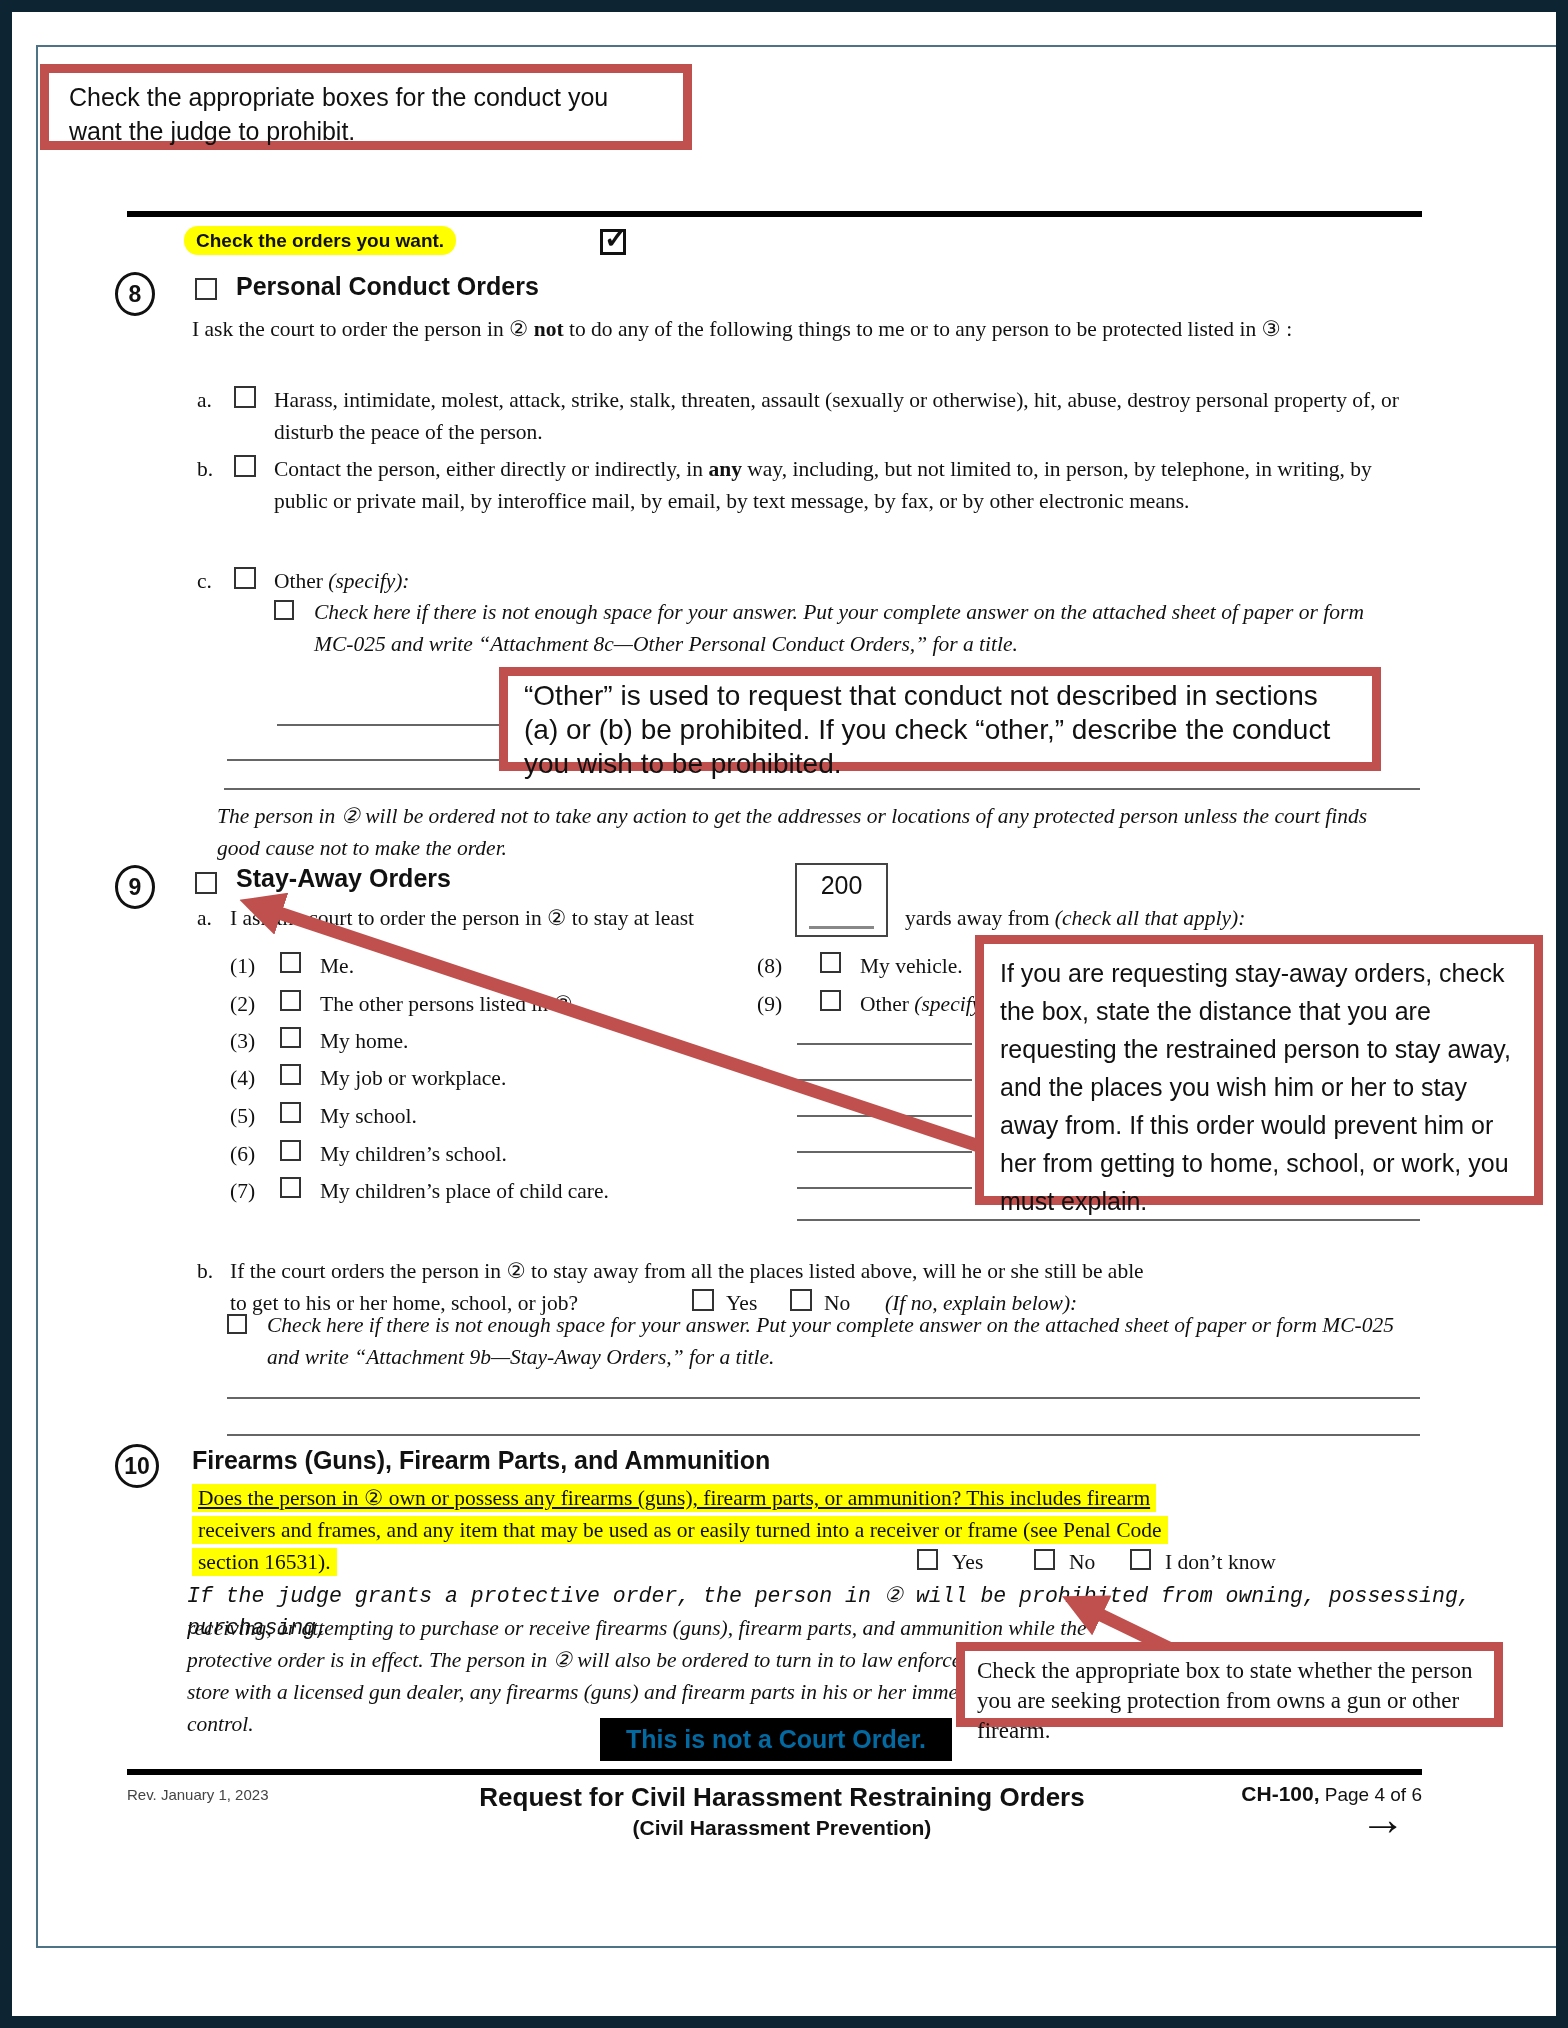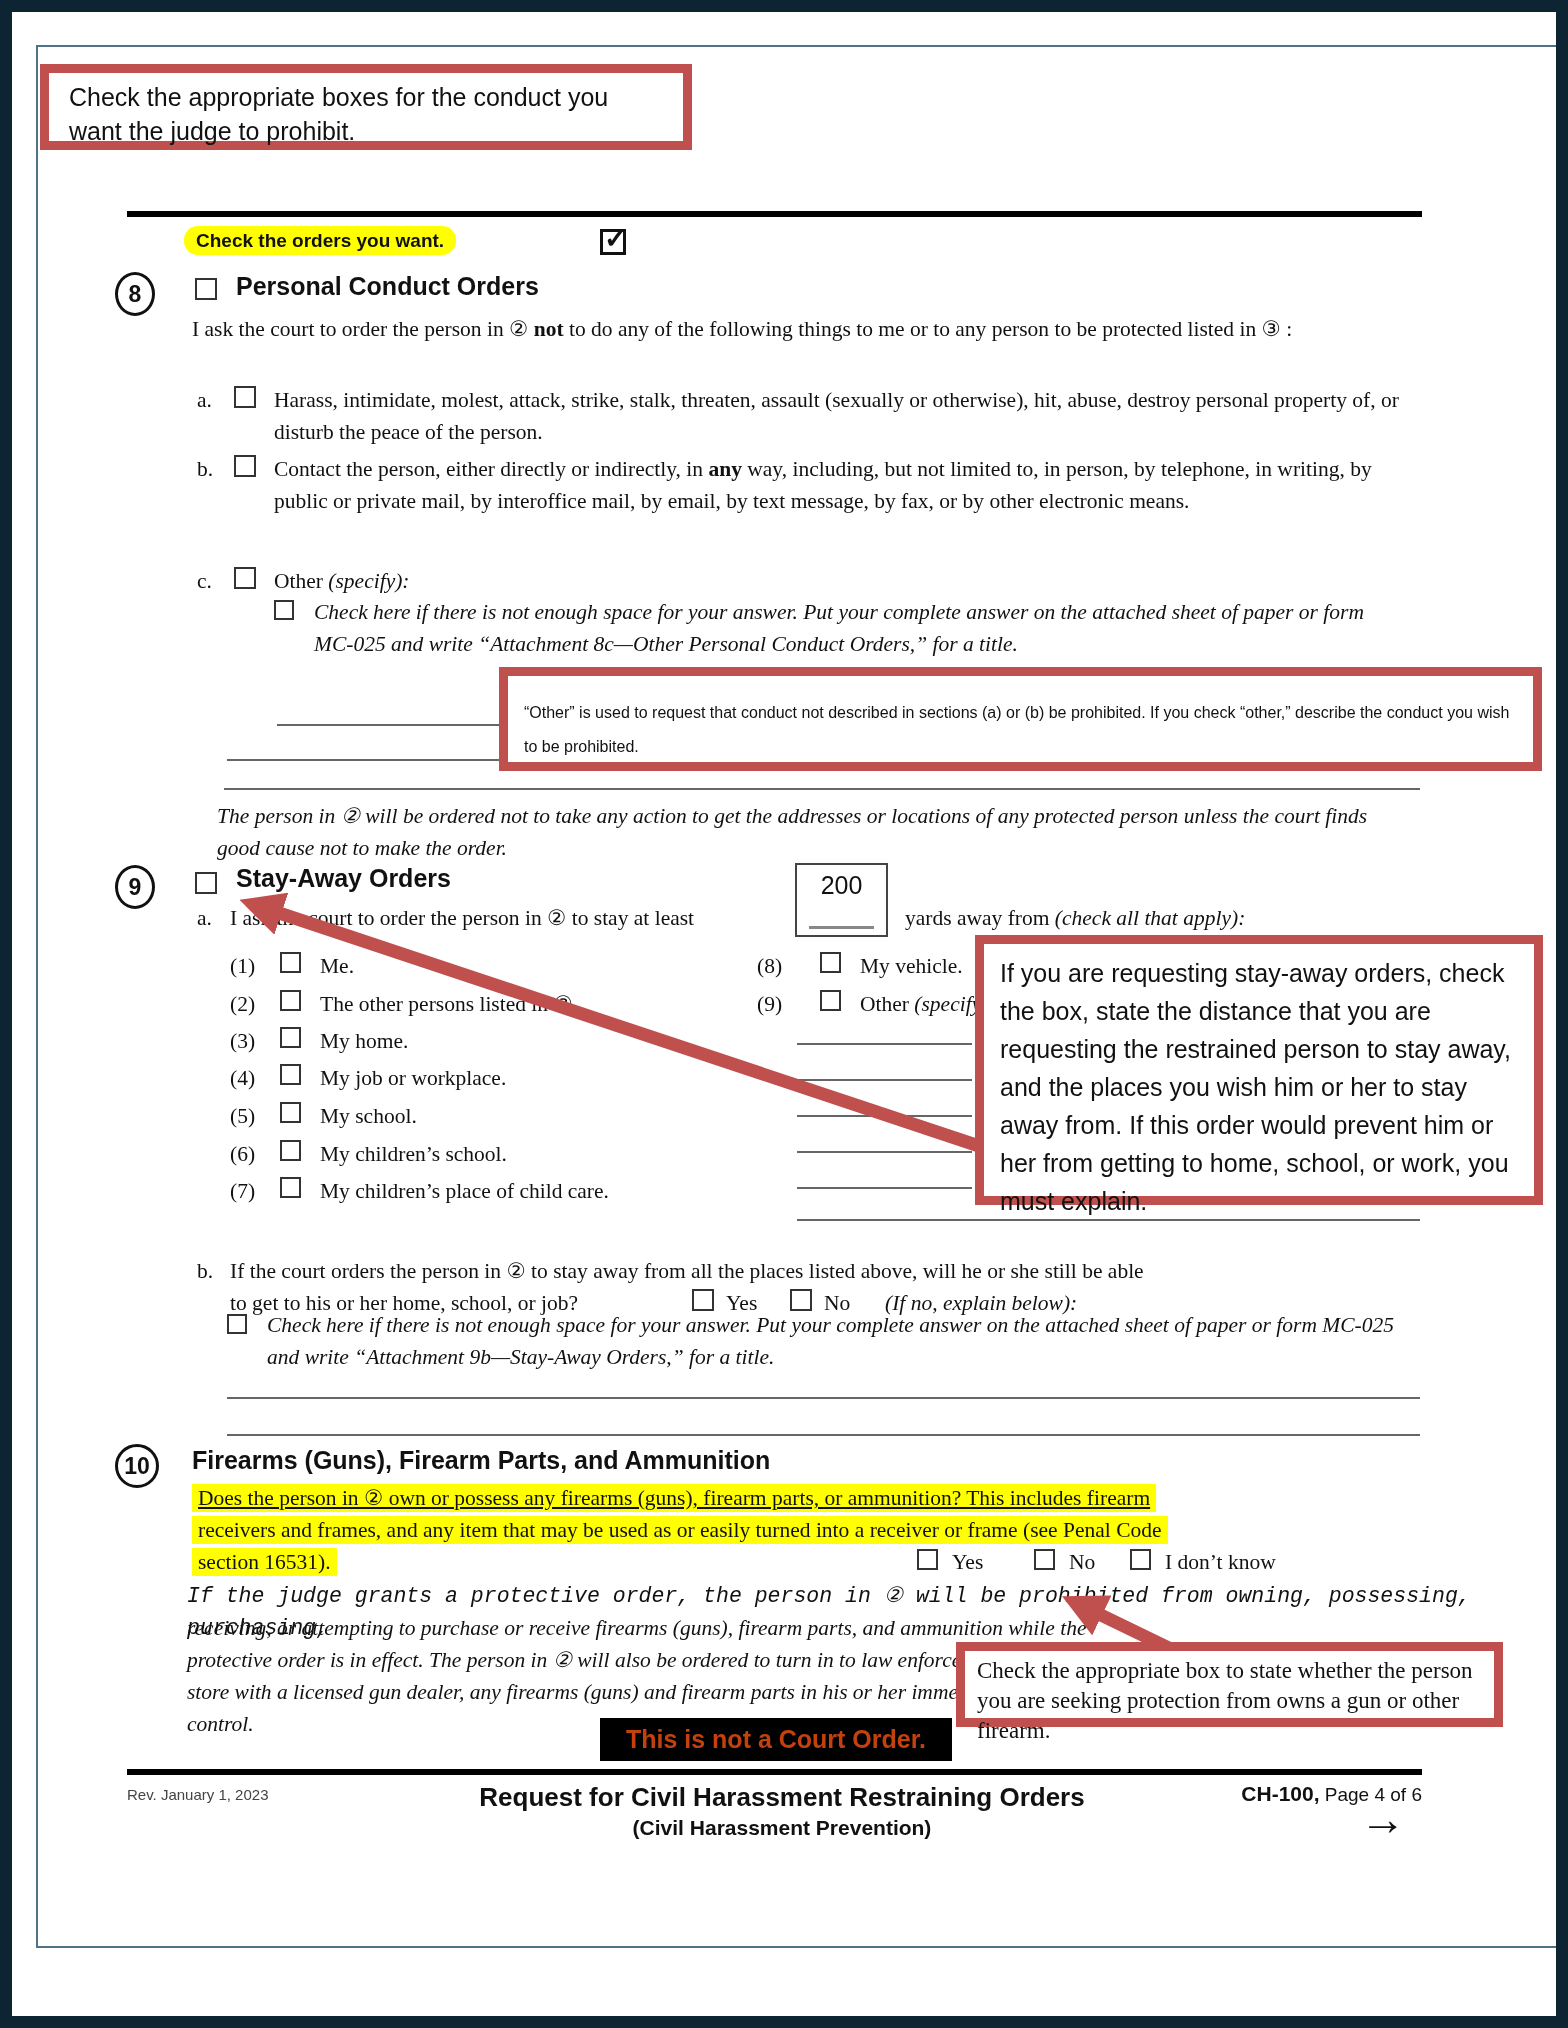--- a/index.html
+++ b/index.html
@@ -179,21 +179,21 @@
   <div class="abs body-text" style="left:1057px;top:1534px;">No</div>
   <span class="abs cb" style="left:1118px;top:1537px;width:21px;height:21px;"></span>
   <div class="abs body-text" style="left:1153px;top:1534px;">I don’t know</div>
 
   <div class="abs body-text i" style="left:175px;top:1568px;font-family:Liberation Mono, monospace;">If the judge grants a protective order, the person in ② will be prohibited from owning, possessing, purchasing,</div>
   <div class="abs body-text i" style="left:175px;top:1600px;">receiving, or attempting to purchase or receive firearms (guns), firearm parts, and ammunition while the</div>
   <div class="abs body-text i" style="left:175px;top:1632px;">protective order is in effect. The person in ② will also be ordered to turn in to law enforcement, or sell to or</div>
   <div class="abs body-text i" style="left:175px;top:1664px;">store with a licensed gun dealer, any firearms (guns) and firearm parts in his or her immediate possession or</div>
   <div class="abs body-text i" style="left:175px;top:1696px;">control.</div>
 
-  <div class="abs sans b" style="left:588px;top:1706px;width:352px;height:43px;background:#000;color:#c2410c;font-size:25px;display:flex;align-items:center;justify-content:center;z-index:2;">This is not a Court Order.</div>
+  <div class="abs sans b" style="left:588px;top:1706px;width:352px;height:43px;background:#000;color:#0369a1;font-size:25px;display:flex;align-items:center;justify-content:center;z-index:2;">This is not a Court Order.</div>
 
   <div class="abs rule" style="left:115px;top:1757px;width:1295px;height:6px;"></div>
   <div class="abs sans" style="left:115px;top:1774px;font-size:15px;color:#444;">Rev. January 1, 2023</div>
   <div class="abs sans b" style="left:380px;top:1770px;width:780px;text-align:center;font-size:26px;">Request for Civil Harassment Restraining Orders</div>
   <div class="abs sans b" style="left:380px;top:1804px;width:780px;text-align:center;font-size:21px;">(Civil Harassment Prevention)</div>
   <div class="abs sans" style="left:1150px;top:1770px;width:260px;text-align:right;font-size:19px;">
     <span class="b" style="font-size:21px;">CH-100,</span>
     <span>Page 4 of 6</span>
   </div>
   <div class="abs sans b" style="left:1348px;top:1780px;font-size:46px;">→</div>
@@ -203,19 +203,19 @@
       <marker id="ah" viewBox="0 0 10 10" refX="7" refY="5" markerWidth="3.4" markerHeight="3.4" orient="auto" markerUnits="strokeWidth">
         <path d="M0,0 L10,5 L0,10 z" fill="#c0504d"></path>
       </marker>
     </defs>
     <line x1="985" y1="1140" x2="240" y2="892" stroke="#c0504d" stroke-width="13" marker-end="url(#ah)"></line>
     <line x1="1190" y1="1652" x2="1062" y2="1590" stroke="#c0504d" stroke-width="13" marker-end="url(#ah)"></line>
   </svg>
 
   <div class="abs callout" style="left:28px;top:52px;width:652px;height:86px;font-size:25px;line-height:34px;padding:7px 20px;">Check the appropriate boxes for the conduct you want the judge to prohibit.</div>
 
-  <div class="abs callout" style="left:487px;top:655px;width:1043px;height:104px;font-size:16px;line-height:34px;padding:20px 16px;">“Other” is used to request that conduct not described in sections (a) or (b) be prohibited. If you check “other,” describe the conduct you wish to be prohibited.</div>
+  <div class="abs callout" style="left:487px;top:655px;width:882px;height:104px;font-size:28px;line-height:34px;padding:3px 16px;">“Other” is used to request that conduct not described in sections (a) or (b) be prohibited. If you check “other,” describe the conduct you wish to be prohibited.</div>
 
   <div class="abs callout" style="left:963px;top:923px;width:568px;height:270px;font-size:25px;line-height:38px;padding:10px 16px;">If you are requesting stay-away orders, check the box, state the distance that you are requesting the restrained person to stay away, and the places you wish him or her to stay away from. If this order would prevent him or her from getting to home, school, or work, you must explain.</div>
 
   <div class="abs callout" style="left:944px;top:1630px;width:547px;height:85px;font-size:23px;line-height:30px;padding:5px 12px;font-family:Liberation Serif, serif;">Check the appropriate box to state whether the person you are seeking protection from owns a gun or other firearm.</div>
 
 </div>
 
 </body></html>

